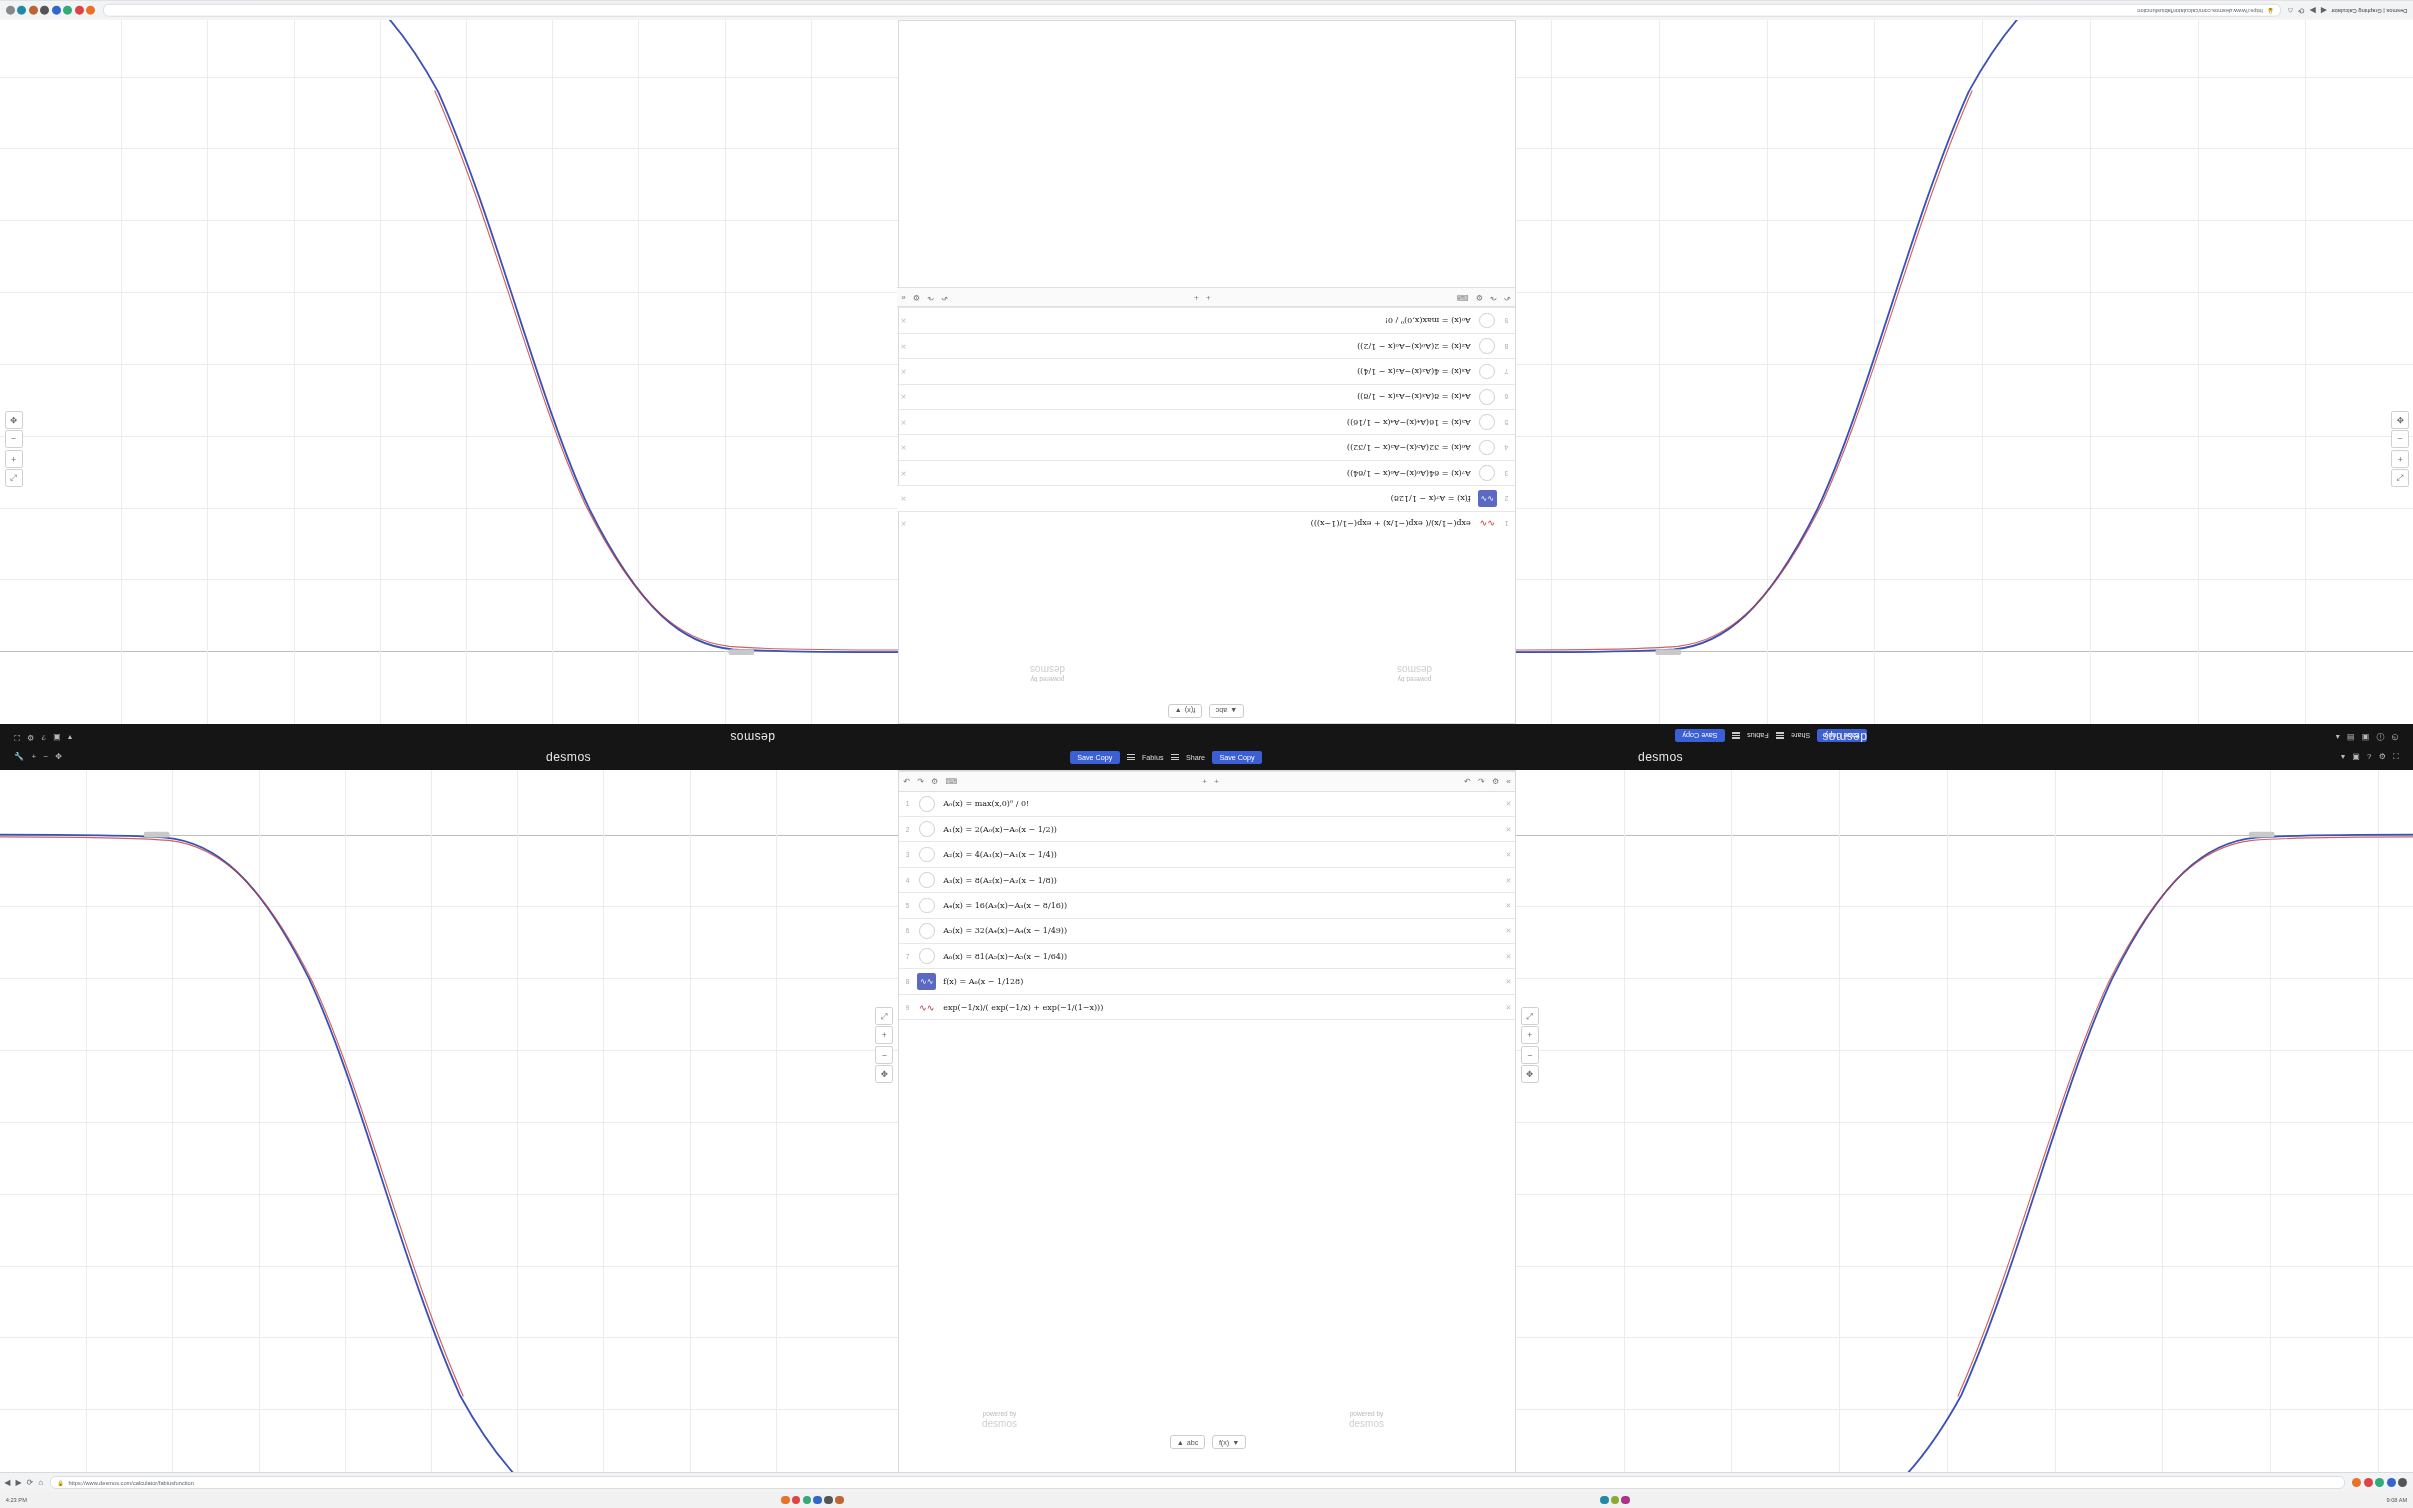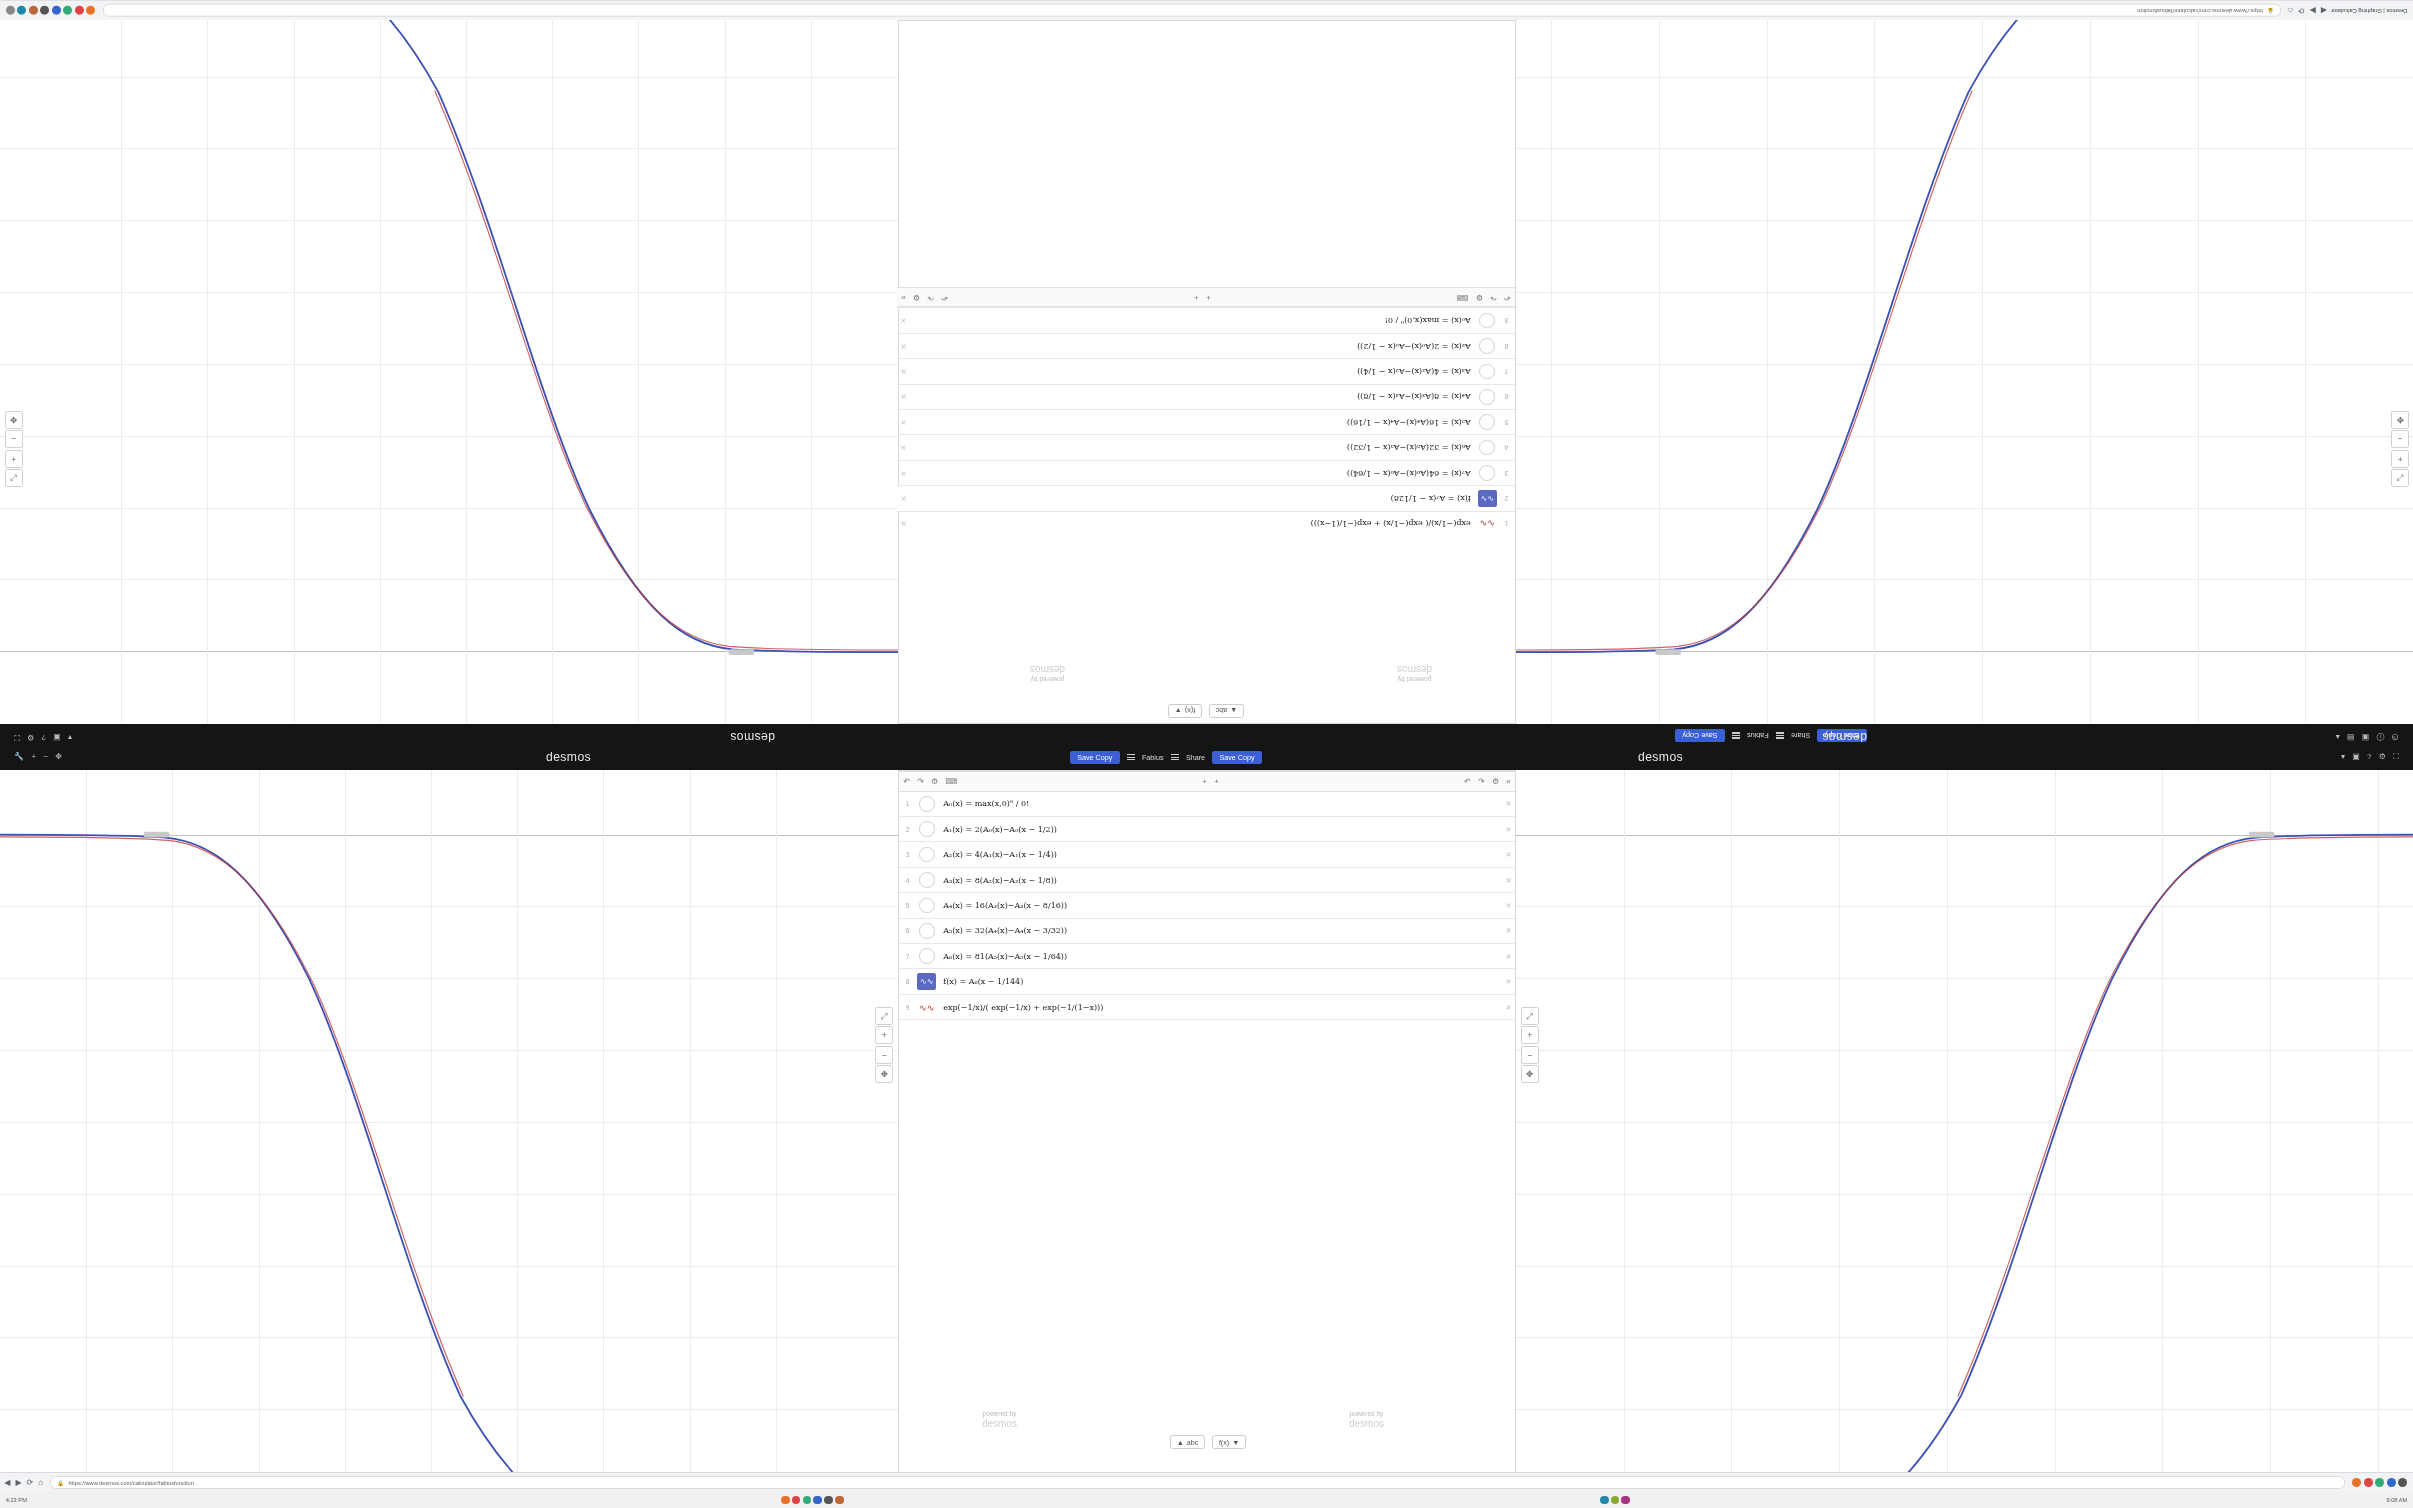--- a/index.html
+++ b/index.html
@@ -464,37 +464,37 @@
             <span class="circicon"></span>
           </div>
         <div class="body">A₄(x) = 16(A₃(x)−A₃(x − 8/16))</div>
         <div class="del">✕</div>
       </div>
       <div class="exprrow">
         <div class="idx">6</div>
         <div class="icon">
             <span class="circicon"></span>
           </div>
-        <div class="body">A₅(x) = 32(A₄(x)−A₄(x − 3/32))</div>
+        <div class="body">A₅(x) = 32(A₄(x)−A₄(x − 1/49))</div>
         <div class="del">✕</div>
       </div>
       <div class="exprrow">
         <div class="idx">7</div>
         <div class="icon">
             <span class="circicon"></span>
           </div>
         <div class="body">A₆(x) = 81(A₅(x)−A₅(x − 1/64))</div>
         <div class="del">✕</div>
       </div>
       <div class="exprrow active">
         <div class="idx">8</div>
         <div class="icon">
             <span class="sqicon">∿∿</span>
           </div>
-        <div class="body">f(x) = A₆(x − 1/144)</div>
+        <div class="body">f(x) = A₆(x − 1/128)</div>
         <div class="del">✕</div>
       </div>
       <div class="exprrow">
         <div class="idx">9</div>
         <div class="icon">
             <span class="redicon">∿∿</span>
           </div>
         <div class="body">exp(−1/x)/( exp(−1/x) + exp(−1/(1−x)))</div>
         <div class="del">✕</div>
       </div>

